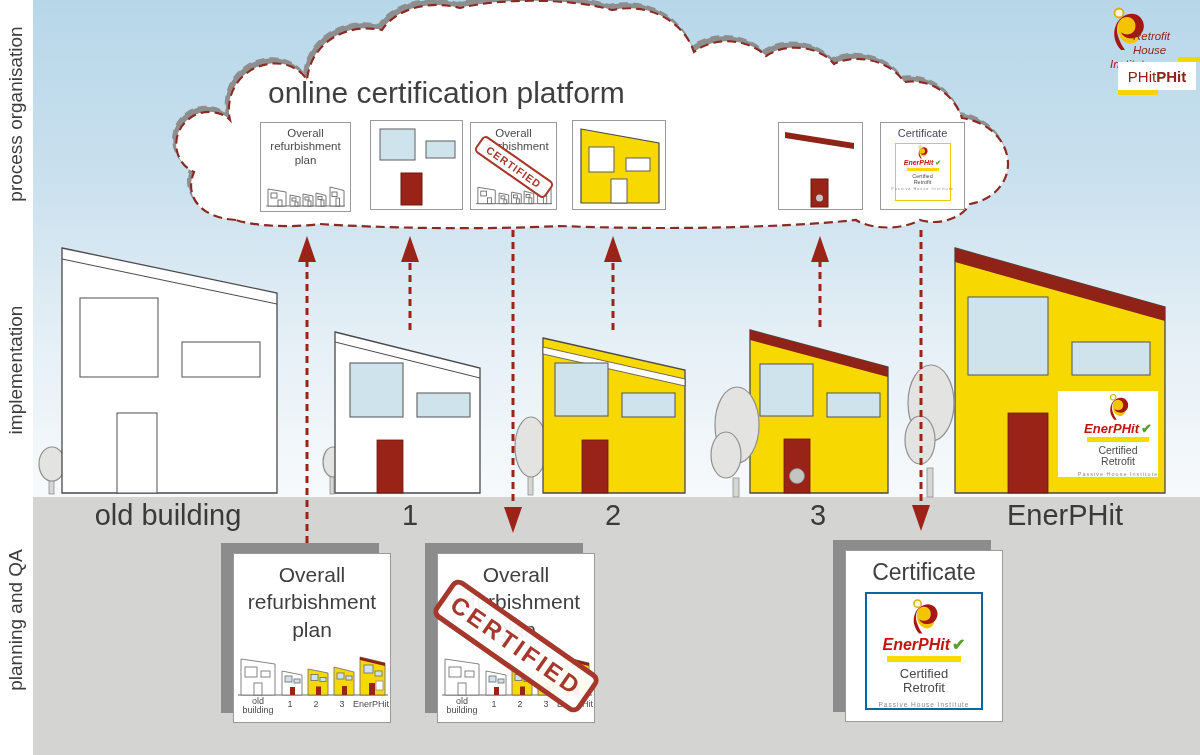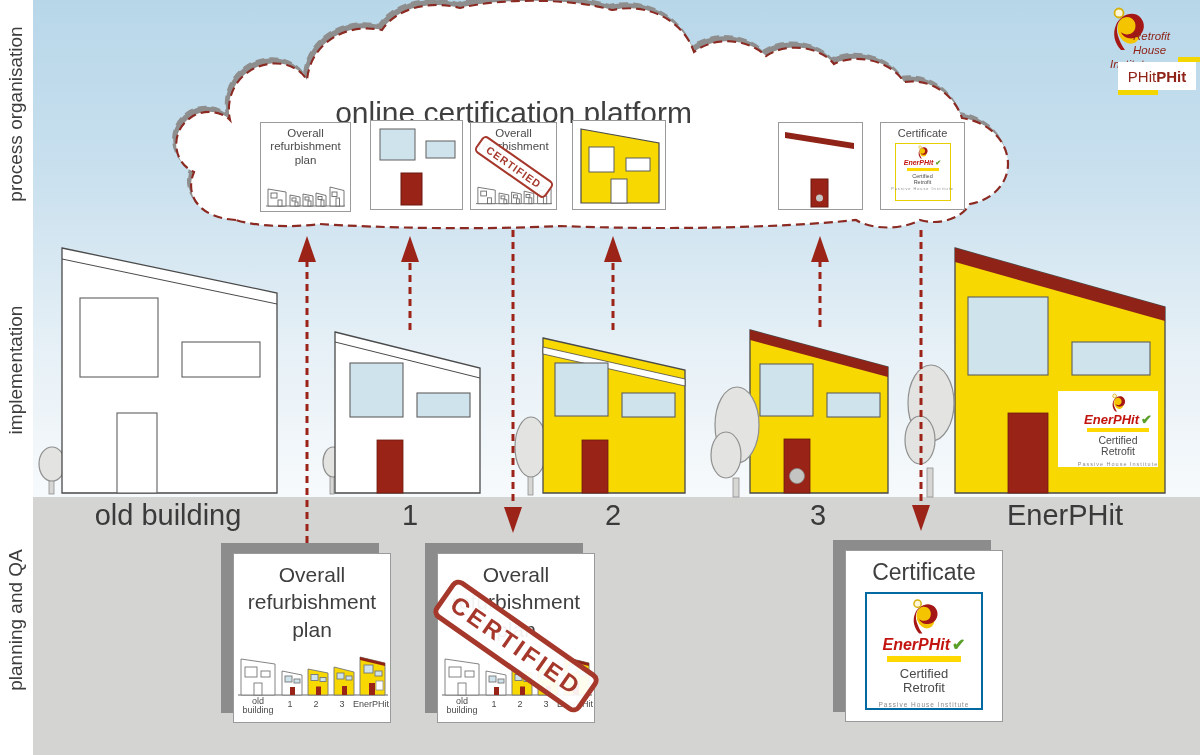--- a/index.html
+++ b/index.html
@@ -6,21 +6,21 @@
     font-family:"Liberation Sans",sans-serif;color:#3d3d3d;}
   #stage{position:relative;width:1200px;height:755px;}
   .abs{position:absolute;}
   
   .sky{left:33px;top:0;width:1167px;height:497px;
     background:linear-gradient(#b7d7e9 0%,#c9e0ee 35%,#e6f0f6 70%,#f7fafc 100%);}
   .band{left:33px;top:497px;width:1167px;height:258px;background:#d4d4d2;}
   .rail{left:0;top:0;width:33px;height:755px;background:#fff;}
   .vlabel{position:absolute;font-size:19px;color:#3d3d3d;text-align:center;transform:rotate(-90deg);white-space:nowrap;}
   
-  .cloud-title{left:268px;top:76px;width:424px;text-align:right;font-size:30px;color:#3f3f3f;margin-top:20px;}
+  .cloud-title{left:268px;top:76px;width:424px;text-align:left;font-size:30px;color:#3f3f3f;}
   .ccard{position:absolute;background:#fff;border:1px solid #9a9a9a;box-sizing:border-box;overflow:hidden;}
   .ccard .t{font-size:11.5px;line-height:1.16;text-align:center;padding-top:4px;color:#4a4a4a;}
   .ccard svg.mini{position:absolute;left:4px;bottom:2px;}
   
   .bigcard{position:absolute;background:#fff;border:1px solid #9a9a9a;box-shadow:-12px -10px 0 #8c8c8c;box-sizing:border-box;}
   .bigcard .title{font-size:21px;line-height:1.3;text-align:center;padding-top:7px;color:#3f3f3f;}
   .minirow{position:absolute;left:4px;bottom:26px;}
   .minilabels{position:absolute;left:0;bottom:1px;width:100%;height:24px;font-size:9px;color:#4a4a4a;}
   .minilabels span{position:absolute;text-align:center;line-height:1.05;}
   .ml0{left:2px;top:0;width:44px;}
@@ -41,21 +41,21 @@
   .ep-name .chk{color:#5aa028;font-style:normal;margin-left:2px;}
   .ep-bar{background:#ffd800;}
   .ep-sub{color:#4a4a4a;text-align:center;line-height:1.1;}
   .ep-org{color:#8a8a8a;letter-spacing:1px;white-space:nowrap;}
   .ep-logo.lg{width:118px;height:118px;border:2px solid #0369a1;padding-top:4px;}
   .ep-logo.lg .ep-fig{width:34px;height:37px;}
   .ep-logo.lg .ep-name{font-size:16px;}
   .ep-logo.lg .ep-bar{width:74px;height:6px;margin:2px 0 5px;}
   .ep-logo.lg .ep-sub{font-size:13px;}
   .ep-logo.lg .ep-org{font-size:6.5px;margin-top:5px;}
-  .ep-logo.md{width:100px;height:76px;border:none;padding-top:2px;padding-left:20px;}
+  .ep-logo.md{width:100px;height:86px;border:none;padding-top:2px;padding-left:20px;}
   .ep-logo.md .ep-fig{width:26px;height:28px;}
   .ep-logo.md .ep-name{font-size:13px;}
   .ep-logo.md .ep-bar{width:62px;height:5px;margin:1px 0 3px;}
   .ep-logo.md .ep-sub{font-size:10.5px;}
   .ep-logo.md .ep-org{font-size:5.5px;margin-top:3px;}
   .ep-logo.sm{width:56px;height:58px;border:1px solid #e6ce00;padding-top:1px;}
   .ep-logo.sm .ep-fig{width:13px;height:14px;}
   .ep-logo.sm .ep-name{font-size:7px;}
   .ep-logo.sm .ep-bar{width:32px;height:3px;margin:1px 0 2px;}
   .ep-logo.sm .ep-sub{font-size:5.5px;}

